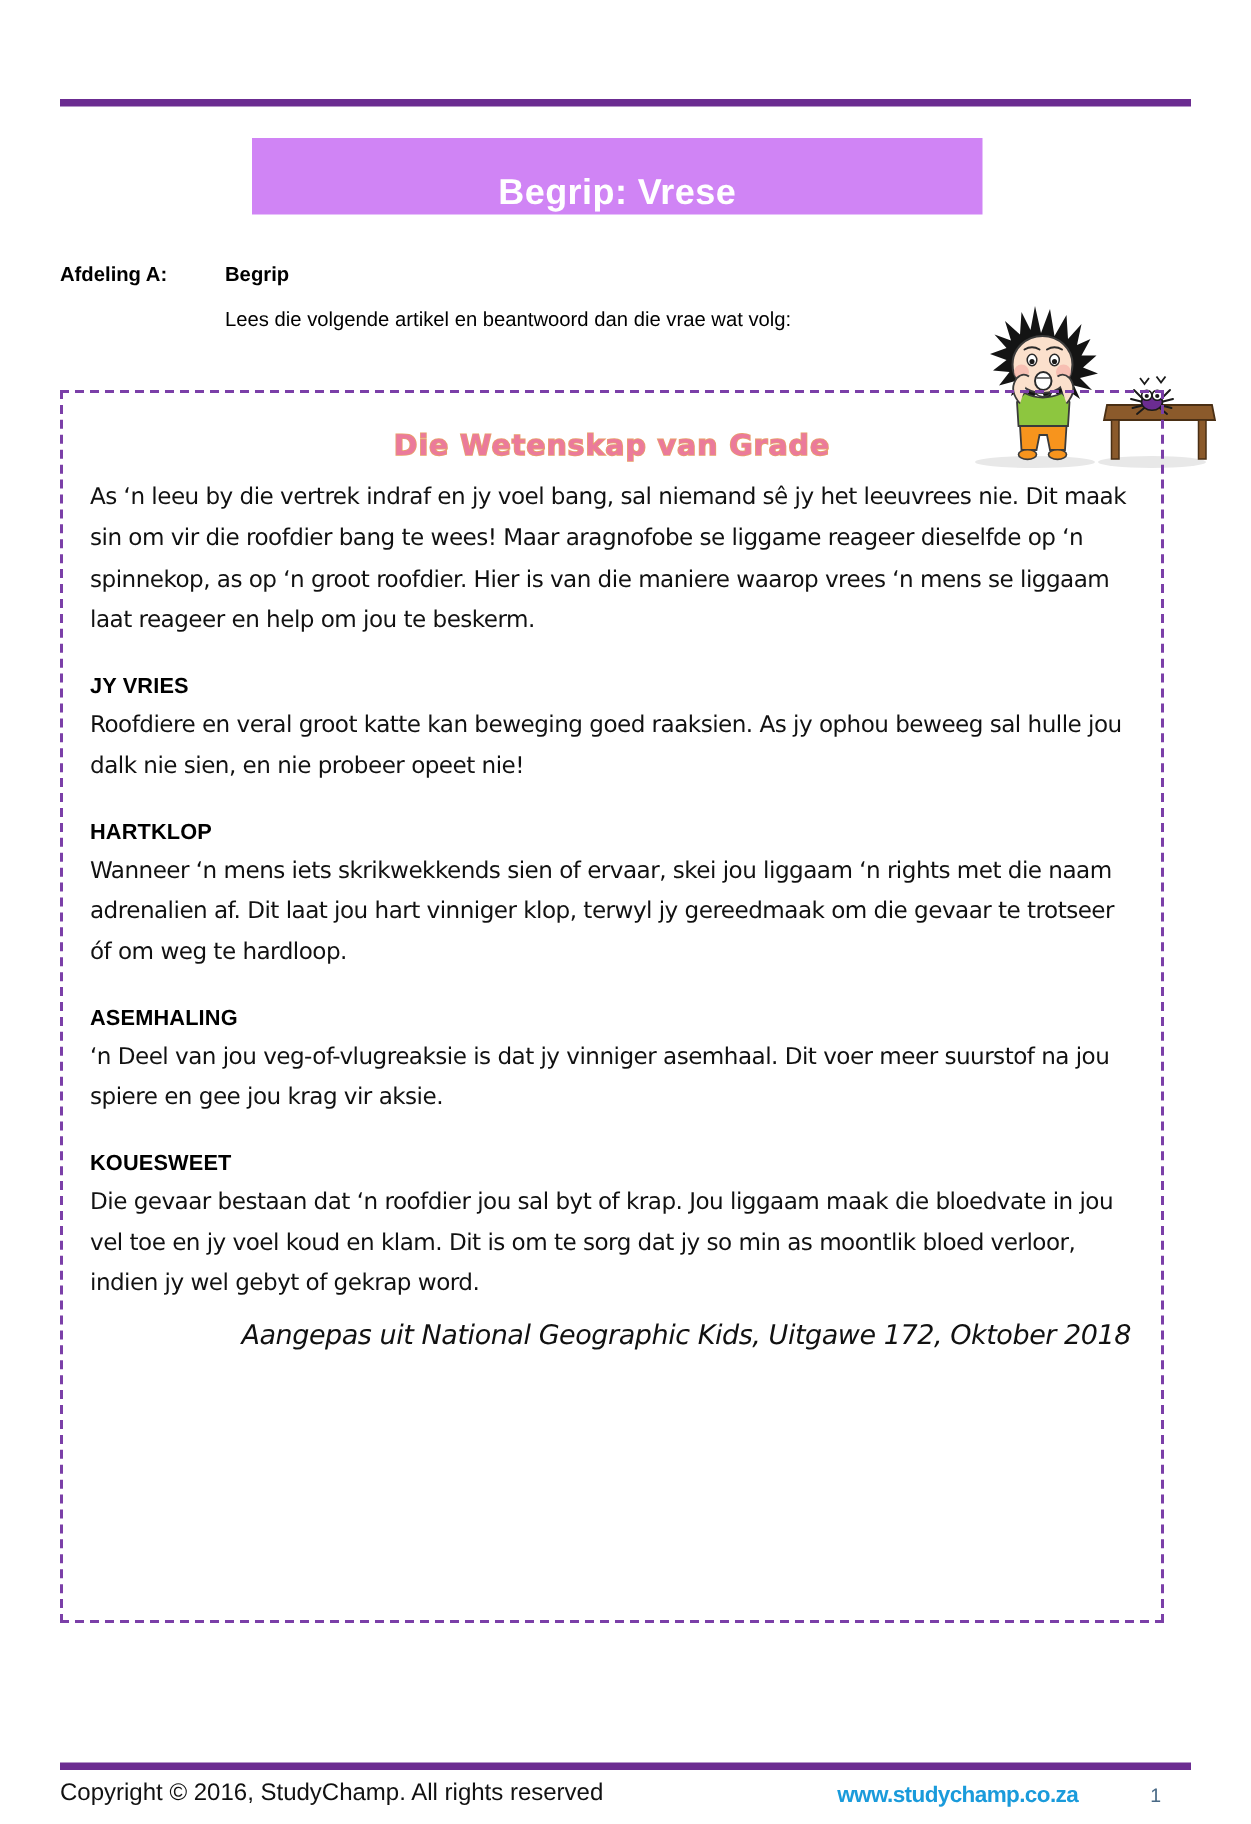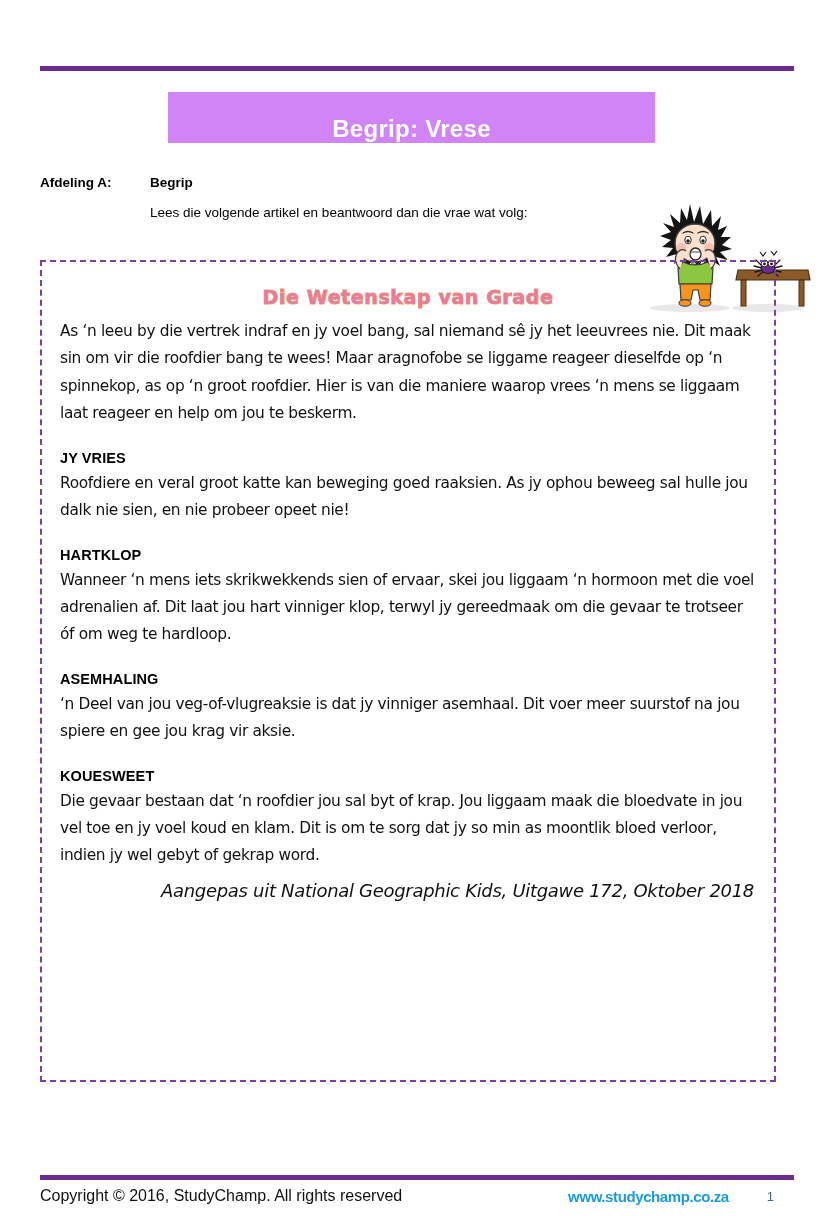--- a/index.html
+++ b/index.html
@@ -181,21 +181,21 @@
     align-items: center;
     justify-content: space-between;
   }
   .footer-copyright {
     font-size: 16px;
     color: #111;
   }
   .footer-right {
     display: flex;
     align-items: center;
-    gap: 38px;
+    gap: 48px;
   }
   .footer-url {
     font-size: 15px;
     font-weight: bold;
     color: #1A9BDB;
     letter-spacing: -0.4px;
   }
   .footer-page {
     font-size: 13px;
     color: #4a6a86;
@@ -287,21 +287,21 @@
   <div class="article-box">
     <div class="article-title">Die Wetenskap van Grade</div>
 
     <div class="article-body">
       <p class="para">As ‘n leeu by die vertrek indraf en jy voel bang, sal niemand sê jy het leeuvrees nie. Dit maak sin om vir die roofdier bang te wees! Maar aragnofobe se liggame reageer dieselfde op ‘n spinnekop, as op ‘n groot roofdier. Hier is van die maniere waarop vrees ‘n mens se liggaam laat reageer en help om jou te beskerm.</p>
 
       <h3 class="sub-head">JY VRIES</h3>
       <p class="para">Roofdiere en veral groot katte kan beweging goed raaksien. As jy ophou beweeg sal hulle jou dalk nie sien, en nie probeer opeet nie!</p>
 
       <h3 class="sub-head">HARTKLOP</h3>
-      <p class="para">Wanneer ‘n mens iets skrikwekkends sien of ervaar, skei jou liggaam ‘n hormoon met die voel adrenalien af. Dit laat jou hart vinniger klop, terwyl jy gereedmaak om die gevaar te trotseer óf om weg te hardloop.</p>
+      <p class="para">Wanneer ‘n mens iets skrikwekkends sien of ervaar, skei jou liggaam ‘n rights met die naam adrenalien af. Dit laat jou hart vinniger klop, terwyl jy gereedmaak om die gevaar te trotseer óf om weg te hardloop.</p>
 
       <h3 class="sub-head">ASEMHALING</h3>
       <p class="para">‘n Deel van jou veg-of-vlugreaksie is dat jy vinniger asemhaal. Dit voer meer suurstof na jou spiere en gee jou krag vir aksie.</p>
 
       <h3 class="sub-head">KOUESWEET</h3>
       <p class="para">Die gevaar bestaan dat ‘n roofdier jou sal byt of krap. Jou liggaam maak die bloedvate in jou vel toe en jy voel koud en klam. Dit is om te sorg dat jy so min as moontlik bloed verloor, indien jy wel gebyt of gekrap word.</p>
 
       <div class="attribution">Aangepas uit National Geographic Kids, Uitgawe 172, Oktober 2018</div>
     </div>
   </div>

